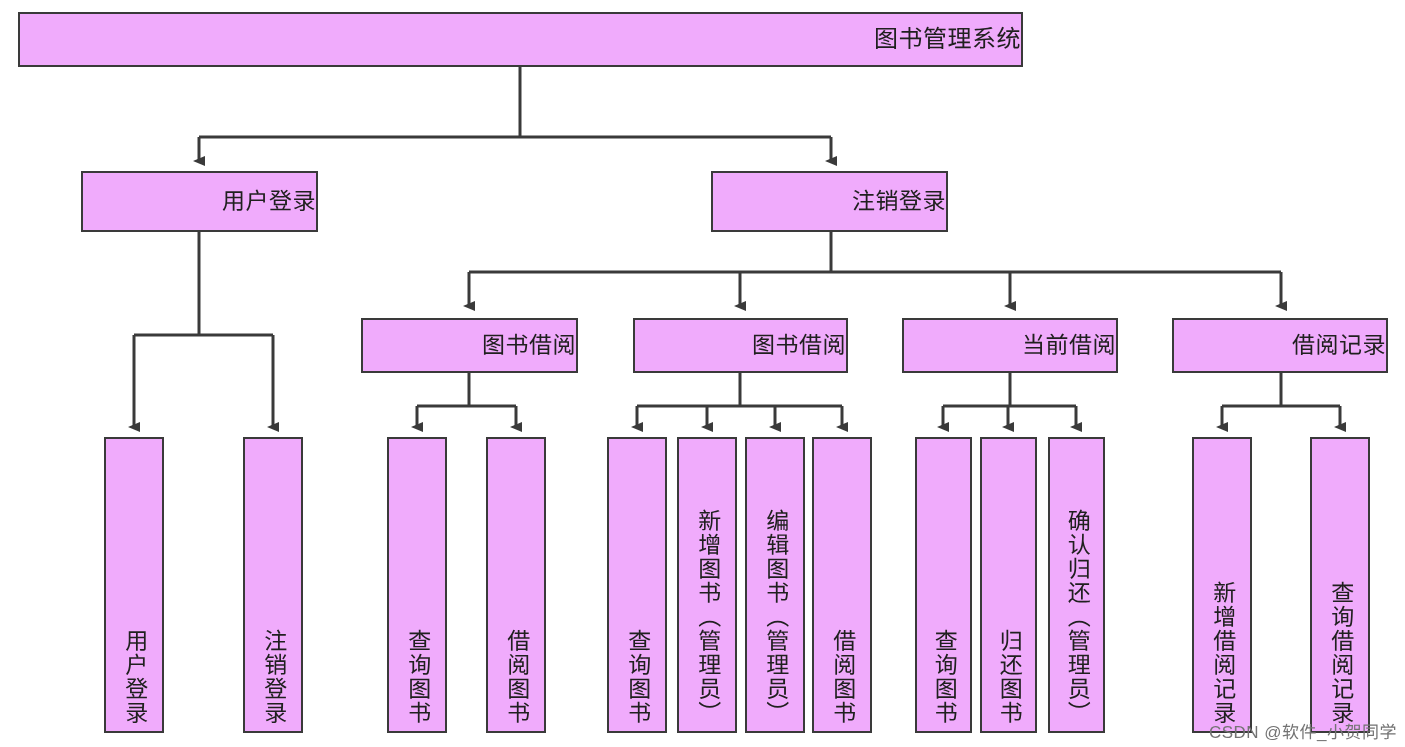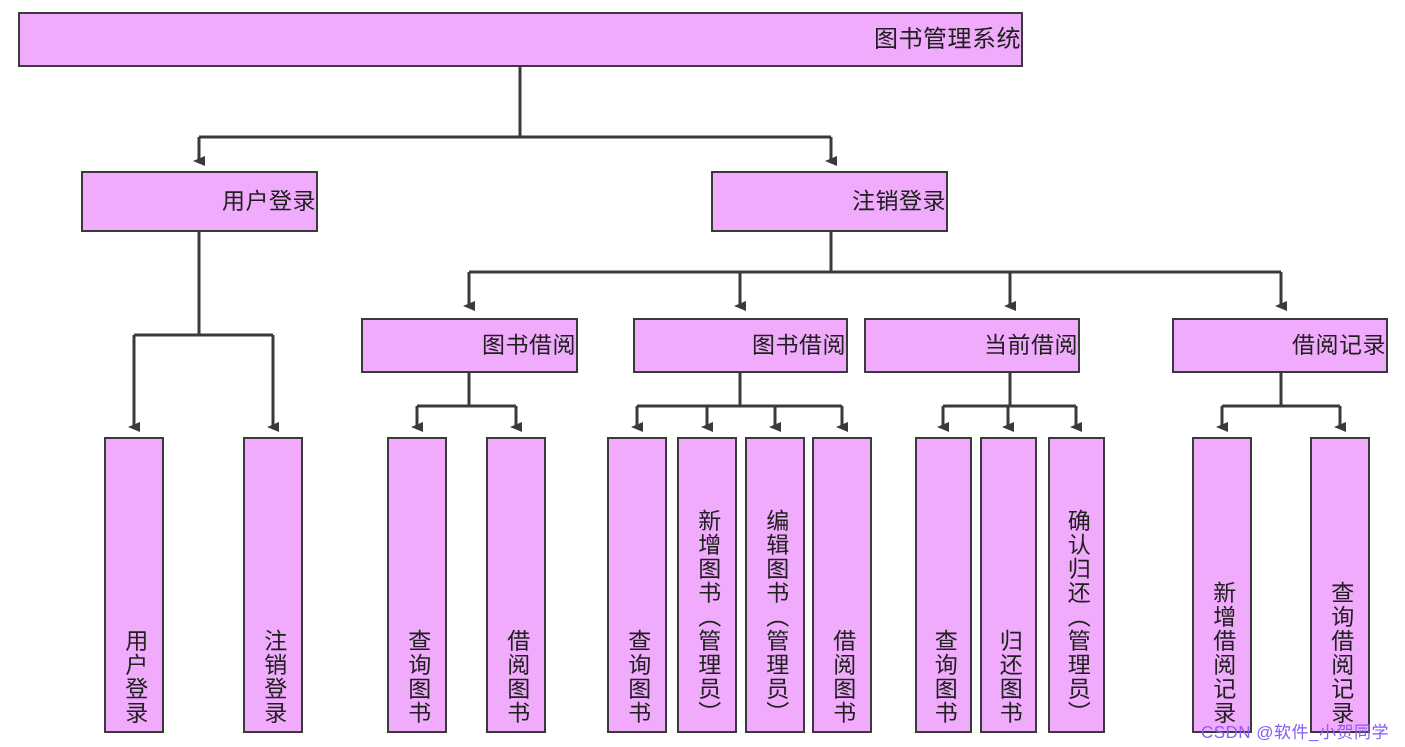--- a/index.html
+++ b/index.html
@@ -55,24 +55,24 @@
     writing-mode: vertical-rl;
     text-orientation: upright;
     display: block;
     max-height: 100%;
   }
   #root-node {
     font-size: 24px;
   }
   #watermark {
     position: absolute;
-    right: 16px;
+    right: 8px;
     bottom: 4px;
     font-size: 17px;
-    color: #8b5cf6;
+    color: #737373;
     letter-spacing: 0.5px;
     white-space: nowrap;
     user-select: none;
   }
 </style>
 </head>
 <body>
 
 <div id="canvas">
 
@@ -136,21 +136,21 @@
   <div class="node horiz" style="left:711px; top:171px; width:237px; height:61px;">
     <span class="label">注销登录</span>
   </div>
 
   <div class="node horiz" style="left:361px; top:318px; width:217px; height:55px;">
     <span class="label">图书借阅</span>
   </div>
   <div class="node horiz" style="left:633px; top:318px; width:215px; height:55px;">
     <span class="label">图书借阅</span>
   </div>
-  <div class="node horiz" style="left:864px; top:318px; width:216px; height:55px;">
+  <div class="node horiz" style="left:902px; top:318px; width:216px; height:55px;">
     <span class="label">当前借阅</span>
   </div>
   <div class="node horiz" style="left:1172px; top:318px; width:216px; height:55px;padding-left:19px;">
     <span class="label">借阅记录</span>
   </div>
 
   <div class="node vert" style="left:104px; top:437px; width:60px; height:296px;">
     <span class="label">用户登录</span>
   </div>
   <div class="node vert" style="left:243px; top:437px; width:60px; height:296px;">

